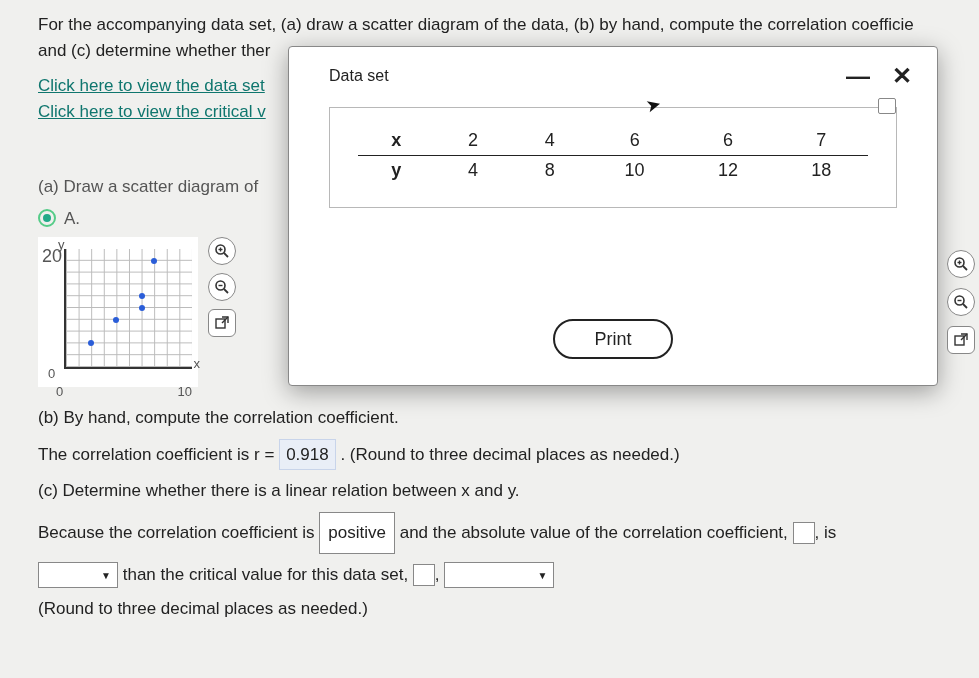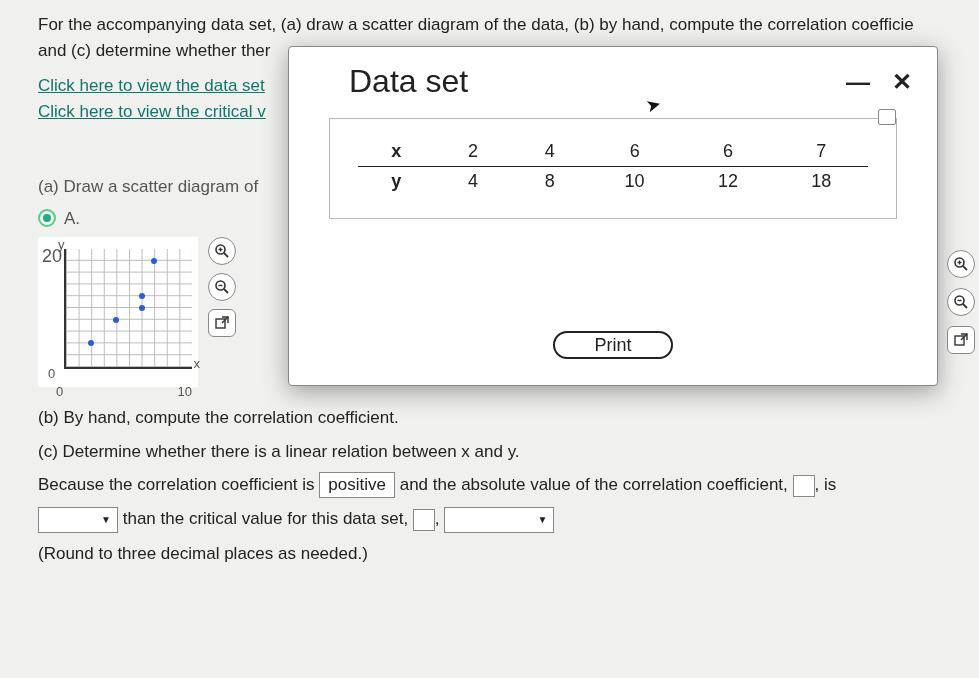--- a/index.html
+++ b/index.html
@@ -52,21 +52,21 @@
   }
   .tool-btn.sq { border-radius:6px; }
   .body-text { margin-top: 18px; }
   .body-text p { margin: 8px 0; }
   .val-box {
     display:inline-block; background:#e9eef7; padding:2px 6px;
     border:1px solid #c8d4ea;
   }
   .sel {
     display:inline-flex; align-items:center; gap:4px;
-    border:1px solid #888; background:#fff; padding:2px 8px; height:26px;
+    border:1px solid #888; background:#fff; padding:2px 8px; height:42px;
     cursor:pointer;
   }
   .empty-box {
     display:inline-block; width:22px; height:22px; border:1px solid #888;
     background:#fff; vertical-align: middle;
   }
   .empty-sel {
     display:inline-flex; align-items:center; justify-content:flex-end;
     width:80px; height:26px; border:1px solid #888; background:#fff;
     padding:0 6px; cursor:pointer; vertical-align:middle;
@@ -78,21 +78,21 @@
   .modal {
     position:absolute; left:288px; top:46px; width:650px; height:340px;
     background:#fff; border:1px solid #888; border-radius:4px;
     box-shadow:0 6px 24px rgba(0,0,0,0.35);
     display:flex; flex-direction:column;
   }
   .modal-head {
     display:flex; align-items:center; justify-content:space-between;
     padding:16px 22px 8px 40px;
   }
-  .modal-title { font-size:32px; font-weight:500;margin-left:20px; }
+  .modal-title { font-size:16px; font-weight:500; }
   .modal-ctrls { display:flex; gap:18px; }
   .mctrl { width:26px; height:26px; display:flex; align-items:center; justify-content:center;
            font-size:24px; cursor:pointer; font-weight:600; }
   .modal-body { flex:1; padding:10px 40px; position:relative; }
   .data-frame {
     border:1px solid #b8b8b8; padding:18px 28px 22px 28px; position:relative;
   }
   .copy-ic {
     position:absolute; right:0; top:-10px; width:18px; height:16px;
     border:1px solid #888; border-radius:2px; background:#fff; cursor:pointer;
@@ -100,21 +100,21 @@
   .data-table {
     width:100%; border-collapse:collapse; font-size:18px;
   }
   .data-table td { padding:4px 18px; text-align:center; }
   .data-table .hdr { font-weight:bold; text-align:center; }
   .rule-row td { border-top:1.5px solid #222; }
   .modal-foot {
     display:flex; justify-content:center; gap:22px; padding:20px 0 26px 0;
   }
   .pill {
-    min-width:120px; height:28px; border-radius:22px; display:flex;
+    min-width:120px; height:40px; border-radius:22px; display:flex;
     align-items:center; justify-content:center; font-size:18px; cursor:pointer;
   }
   .pill.outline { border:2px solid #222; background:#fff; color:#222; }
   .pill.solid { background:#14213a; color:#fff; }
 
   
   .side-tools {
     position:absolute; right:4px; top:250px; display:flex; flex-direction:column; gap:10px;
   }
 
@@ -182,20 +182,25 @@
               <path d="M7 1 H13 V7" fill="none" stroke="#333" stroke-width="1.4"></path>
               <line x1="13" y1="1" x2="7" y2="7" stroke="#333" stroke-width="1.4"></line>
             </svg>
         </div>
       </div>
     </div>
   </div>
 
   <div class="body-text">
     <p>(b) By hand, compute the correlation coefficient.</p>
+    <p>
+      <span>The correlation coefficient is r =</span>
+      <span class="val-box">0.918</span>
+      <span>. (Round to three decimal places as needed.)</span>
+    </p>
     <p>(c) Determine whether there is a linear relation between x and y.</p>
     <p>
       <span>Because the correlation coefficient is</span>
       <span class="sel">
         <span>positive</span>
       </span>
       <span>and the absolute value of the correlation coefficient,</span>
       <span class="empty-box"></span><span>, is</span>
     </p>
     <p>

